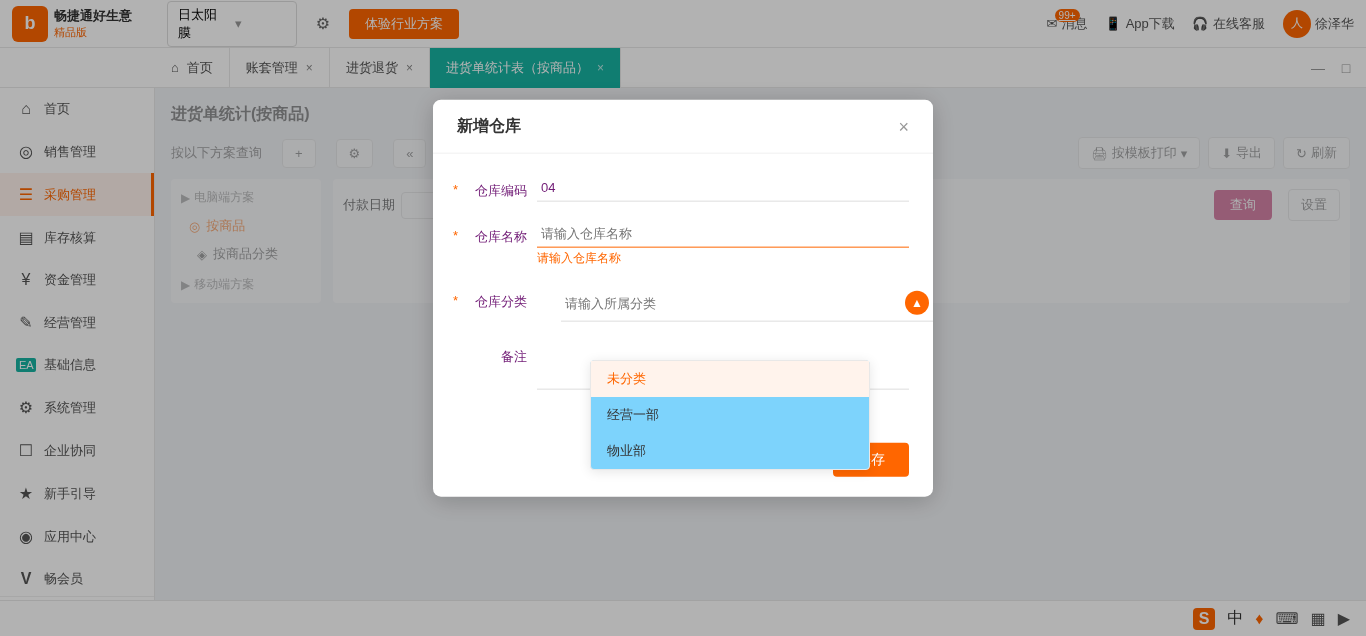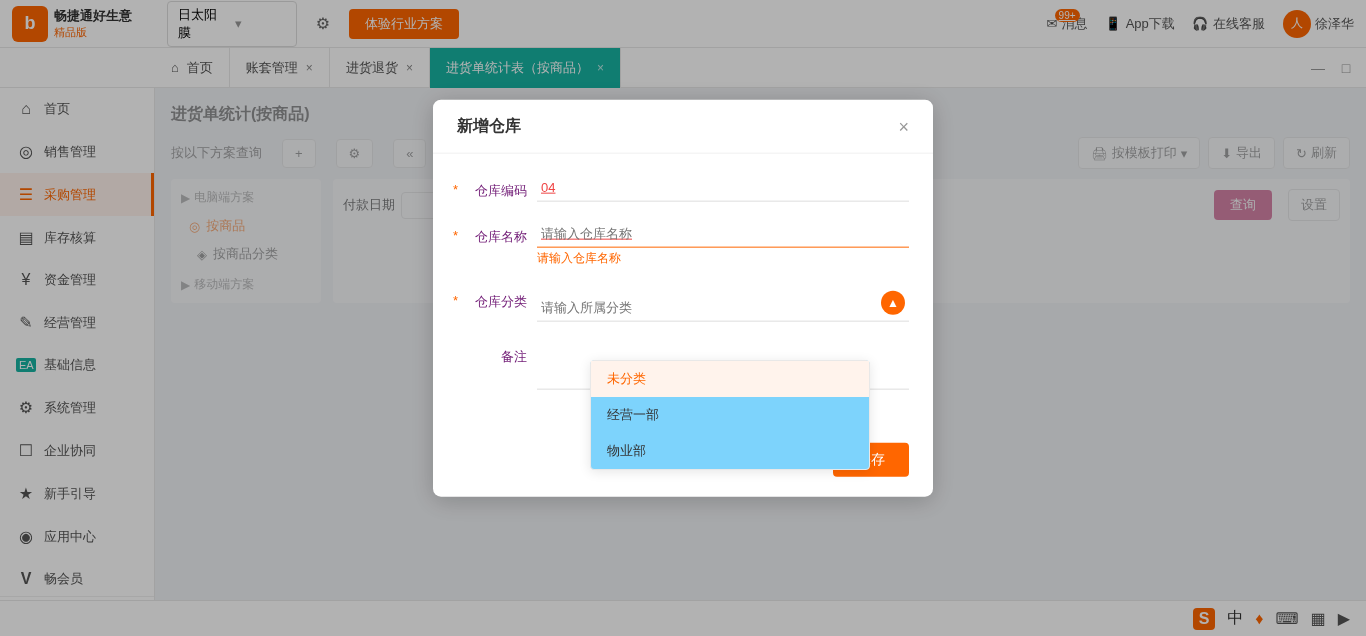--- a/index.html
+++ b/index.html
@@ -196,30 +196,30 @@
       padding-top: 8px; text-align: right; padding-right: 10px; position: relative;
     }
     .form-label.required::before {
       content: '*'; color: #f60; position: absolute; left: -4px;
     }
     .form-control {
       flex: 1;
     }
     .input-field {
       width: 100%; border: none; border-bottom: 1px solid #ddd;
-      padding: 6px 4px; font-size: 13px; outline: none; color: #ef4444; text-decoration: underline;
+      padding: 6px 4px; font-size: 13px; outline: none; color: #701a75;
     }
     .input-field.error { border-bottom: 1px solid #f60; }
     .error-msg { color: #f60; font-size: 12px; margin-top: 2px; }
 
     .select-field {
       width: 100%;
       border: none; border-bottom: 1px solid #ddd;
       padding: 6px 4px; font-size: 13px; outline: none;
-      display: flex; align-items: flex-end; cursor: pointer; position: relative;
+      display: flex; align-items: center; cursor: pointer; position: relative; margin-left: 24px;
     }
     .select-field input {
       border: none; outline: none; flex: 1; font-size: 13px; color: #999;
       background: transparent;
     }
     .select-arrow {
       width: 24px; height: 24px; background: #f60; border-radius: 50%;
       display: flex; align-items: center; justify-content: center;
       color: #fff; font-size: 12px; cursor: pointer;
     }

